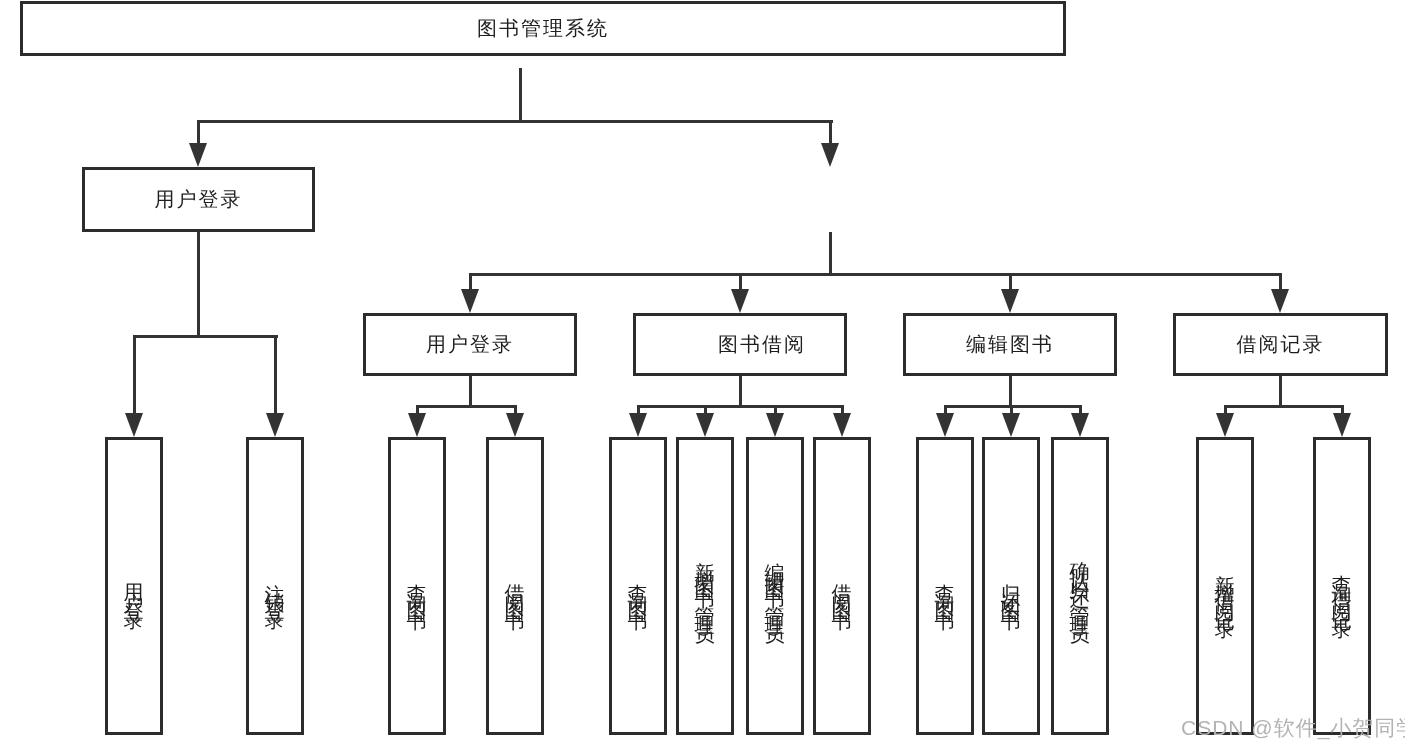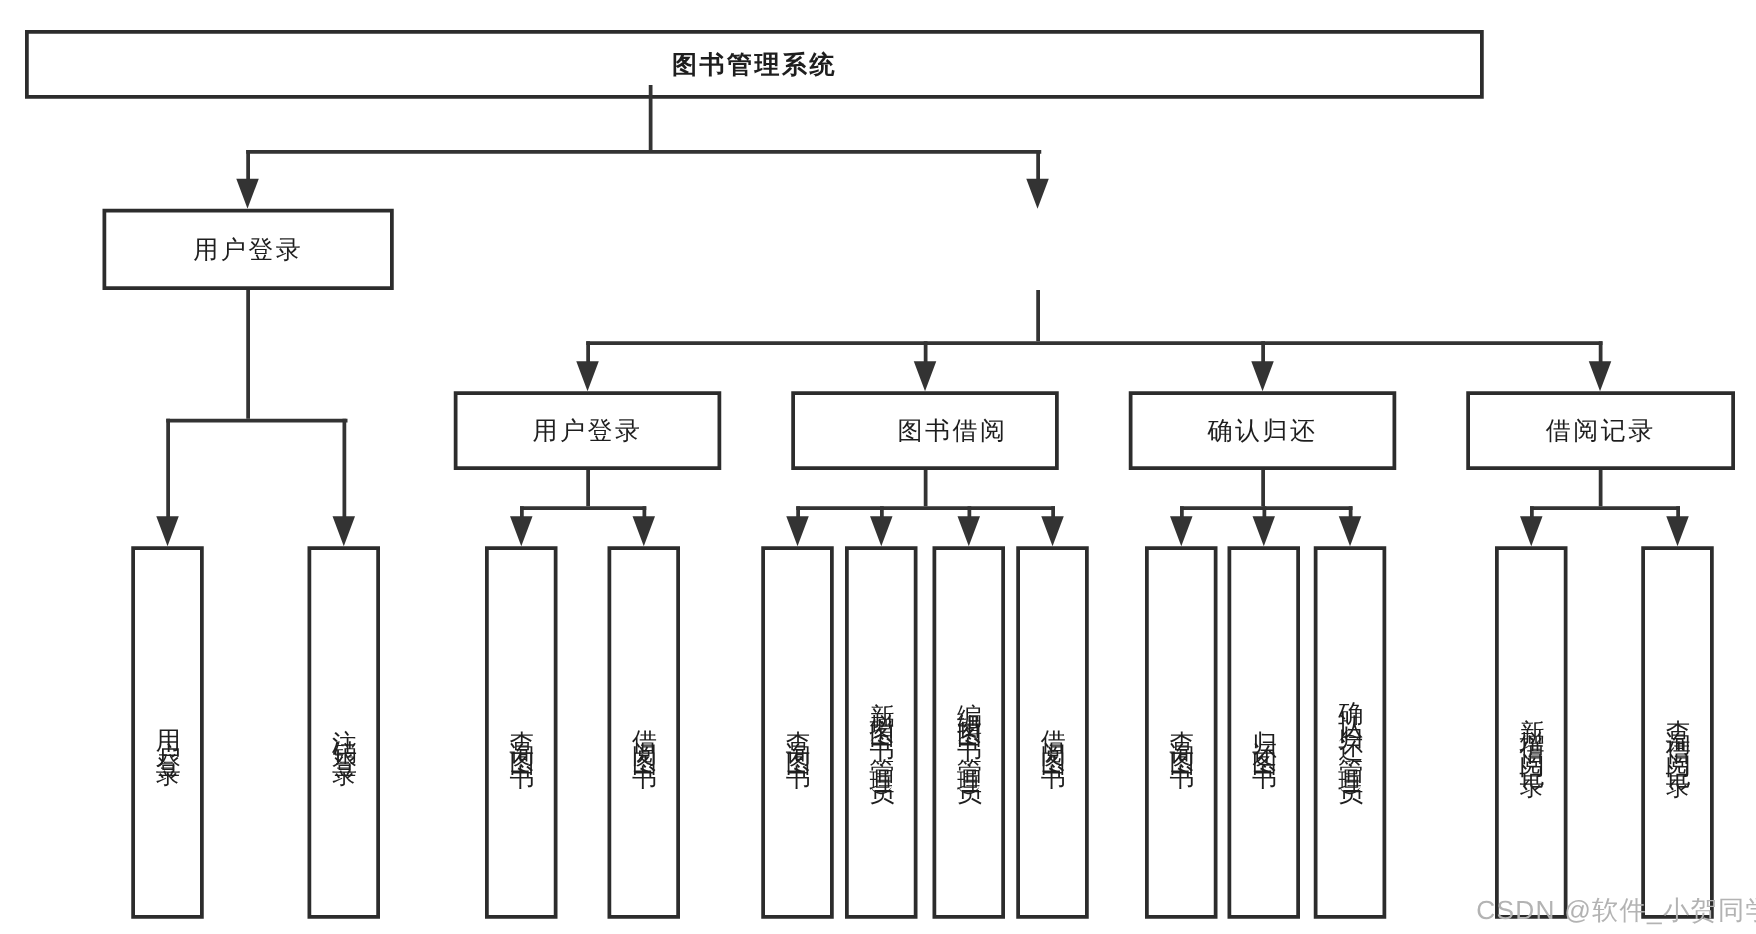--- a/index.html
+++ b/index.html
@@ -44,21 +44,21 @@
     letter-spacing:1px;
     color:#b3b3b3;
     white-space:nowrap;
   }
 </style>
 </head>
 <body>
 
 <div id="canvas">
 
-  <div class="box" style="left:20px;top:24px;width:1167px;height:55px;font-weight:bold;">
+  <div class="box" style="left:20px;top:1px;width:1046px;height:55px;">
     <span>图书管理系统</span>
   </div>
 
   <div class="vline" style="left:519px;top:68px;height:52px;"></div>
   <div class="hline" style="left:197px;top:120px;width:636px;"></div>
   <div class="vline" style="left:197px;top:120px;height:24px;"></div>
   <div class="arrow" style="left:189px;top:143px;"></div>
   <div class="vline" style="left:829px;top:120px;height:24px;"></div>
   <div class="arrow" style="left:821px;top:143px;"></div>
 
@@ -84,21 +84,21 @@
   <div class="vline" style="left:1279px;top:273px;height:18px;"></div>
   <div class="arrow" style="left:1271px;top:289px;"></div>
 
   <div class="box" style="left:363px;top:313px;width:214px;height:63px;">
     <span>用户登录</span>
   </div>
   <div class="box" style="left:633px;top:313px;width:214px;height:63px;padding-left:44px;">
     <span>图书借阅</span>
   </div>
   <div class="box" style="left:903px;top:313px;width:214px;height:63px;">
-    <span>确认归还</span>
+    <span>编辑图书</span>
   </div>
   <div class="box" style="left:1173px;top:313px;width:215px;height:63px;">
     <span>借阅记录</span>
   </div>
 
   <div class="vline" style="left:469px;top:376px;height:29px;"></div>
   <div class="vline" style="left:739px;top:376px;height:29px;"></div>
   <div class="vline" style="left:1009px;top:376px;height:29px;"></div>
   <div class="vline" style="left:1279px;top:376px;height:29px;"></div>
 

